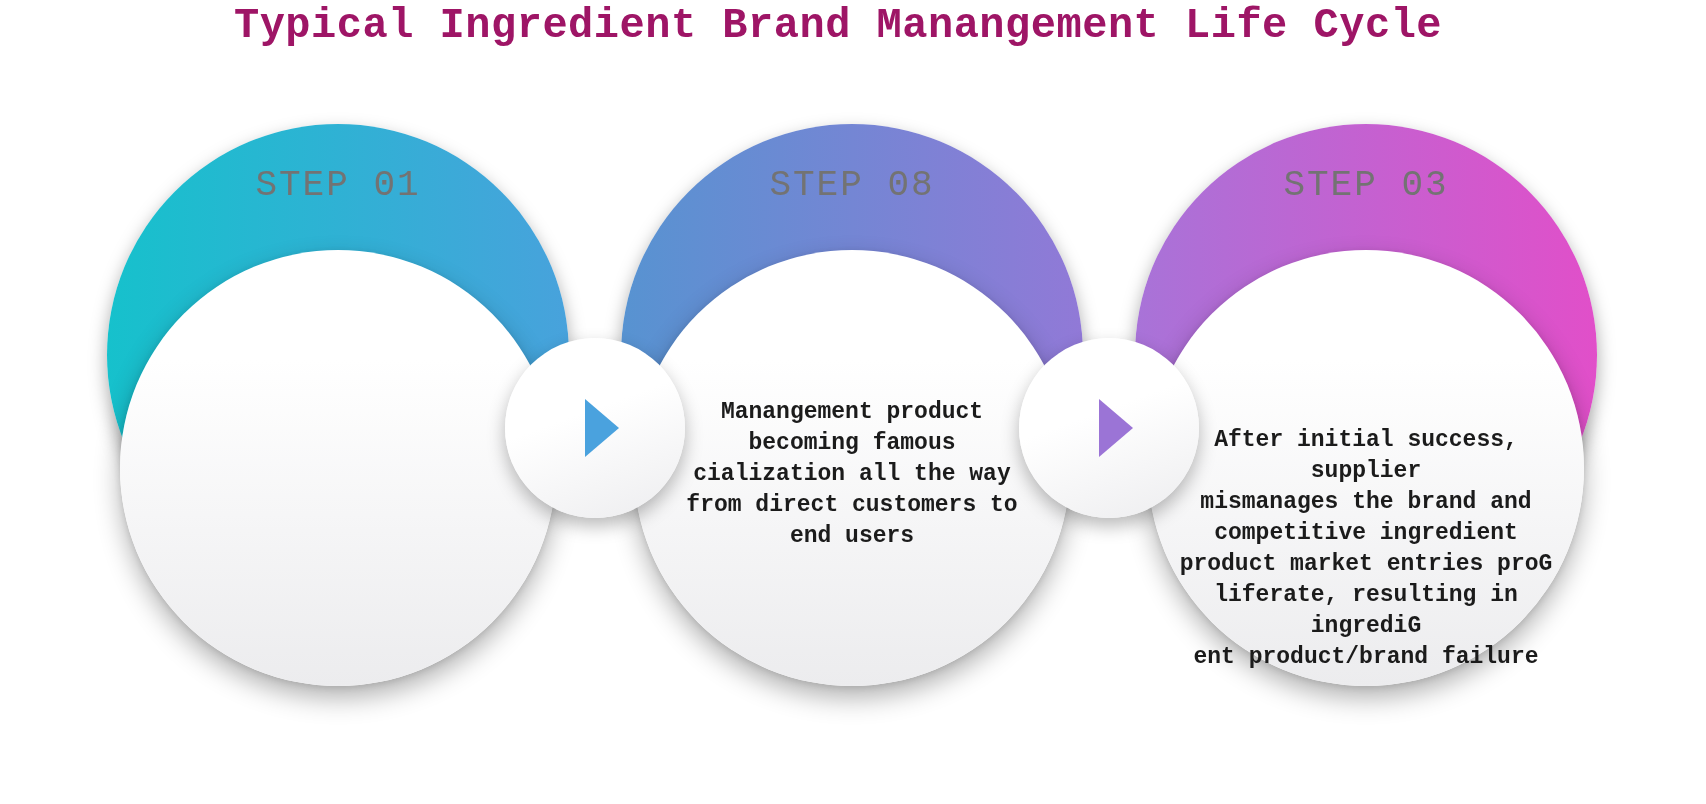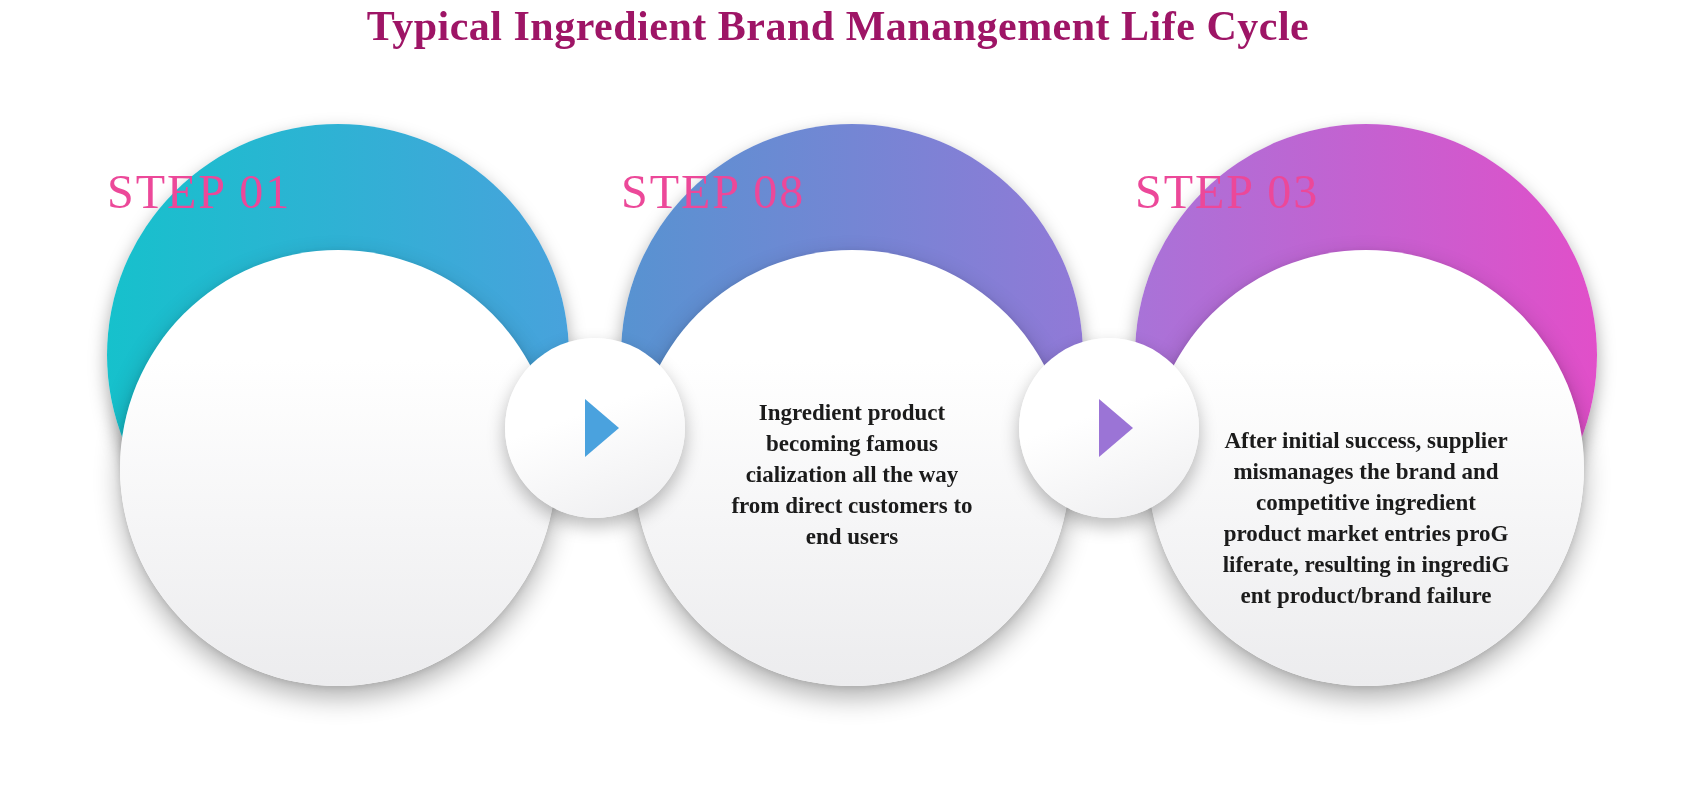--- a/index.html
+++ b/index.html
@@ -2,21 +2,21 @@
 <html><head>
 <meta charset="utf-8">
 <style>
   html, body { margin: 0; padding: 0; background: #ffffff; }
   .canvas {
     position: relative;
     width: 1706px;
     height: 804px;
     background: #ffffff;
     overflow: hidden;
-    font-family: Liberation Serif, serif;
+    font-family: Liberation Mono, monospace;
   }
   .title {
     position: absolute;
     left: 0;
     top: 2px;
     width: 1676px;
     margin: 0;
     text-align: center;
     font-size: 42px;
     font-weight: bold;
@@ -40,23 +40,23 @@
     height: 462px;
     border-radius: 50%;
     background: linear-gradient(90deg, var(--c1), var(--c2));
     box-shadow: 0 8px 18px rgba(0,0,0,0.35);
   }
   .step-label {
     position: absolute;
     left: 0;
     top: 42px;
     width: 462px;
-    text-align: left;
-    color: #ec4899;
-    font-size: 48px;
+    text-align: center;
+    color: #737373;
+    font-size: 36px;
     font-weight: 400;
     letter-spacing: 2px;
     line-height: 1.1;
   }
   .white-circle {
     position: absolute;
     left: 13px;
     top: 126px;
     width: 436px;
     height: 436px;
@@ -111,21 +111,21 @@
     <div class="arc" style="--c1: #16c1cc; --c2: #48a2dc;"></div>
     <div class="step-label">STEP 01</div>
     <div class="white-circle"></div>
   </div>
 
   <div class="step s2">
     <div class="arc" style="--c1: #5793d1; --c2: #9179d7;"></div>
     <div class="step-label">STEP 08</div>
     <div class="white-circle"></div>
     <div class="desc d2">
-      <div>Ingredient product</div>
+      <div>Manangement product</div>
       <div>becoming famous</div>
       <div>cialization all the way</div>
       <div>from direct customers to</div>
       <div>end users</div>
     </div>
   </div>
 
   <div class="step s3">
     <div class="arc" style="--c1: #a873d8; --c2: #e14fc9;"></div>
     <div class="step-label">STEP 03</div>

